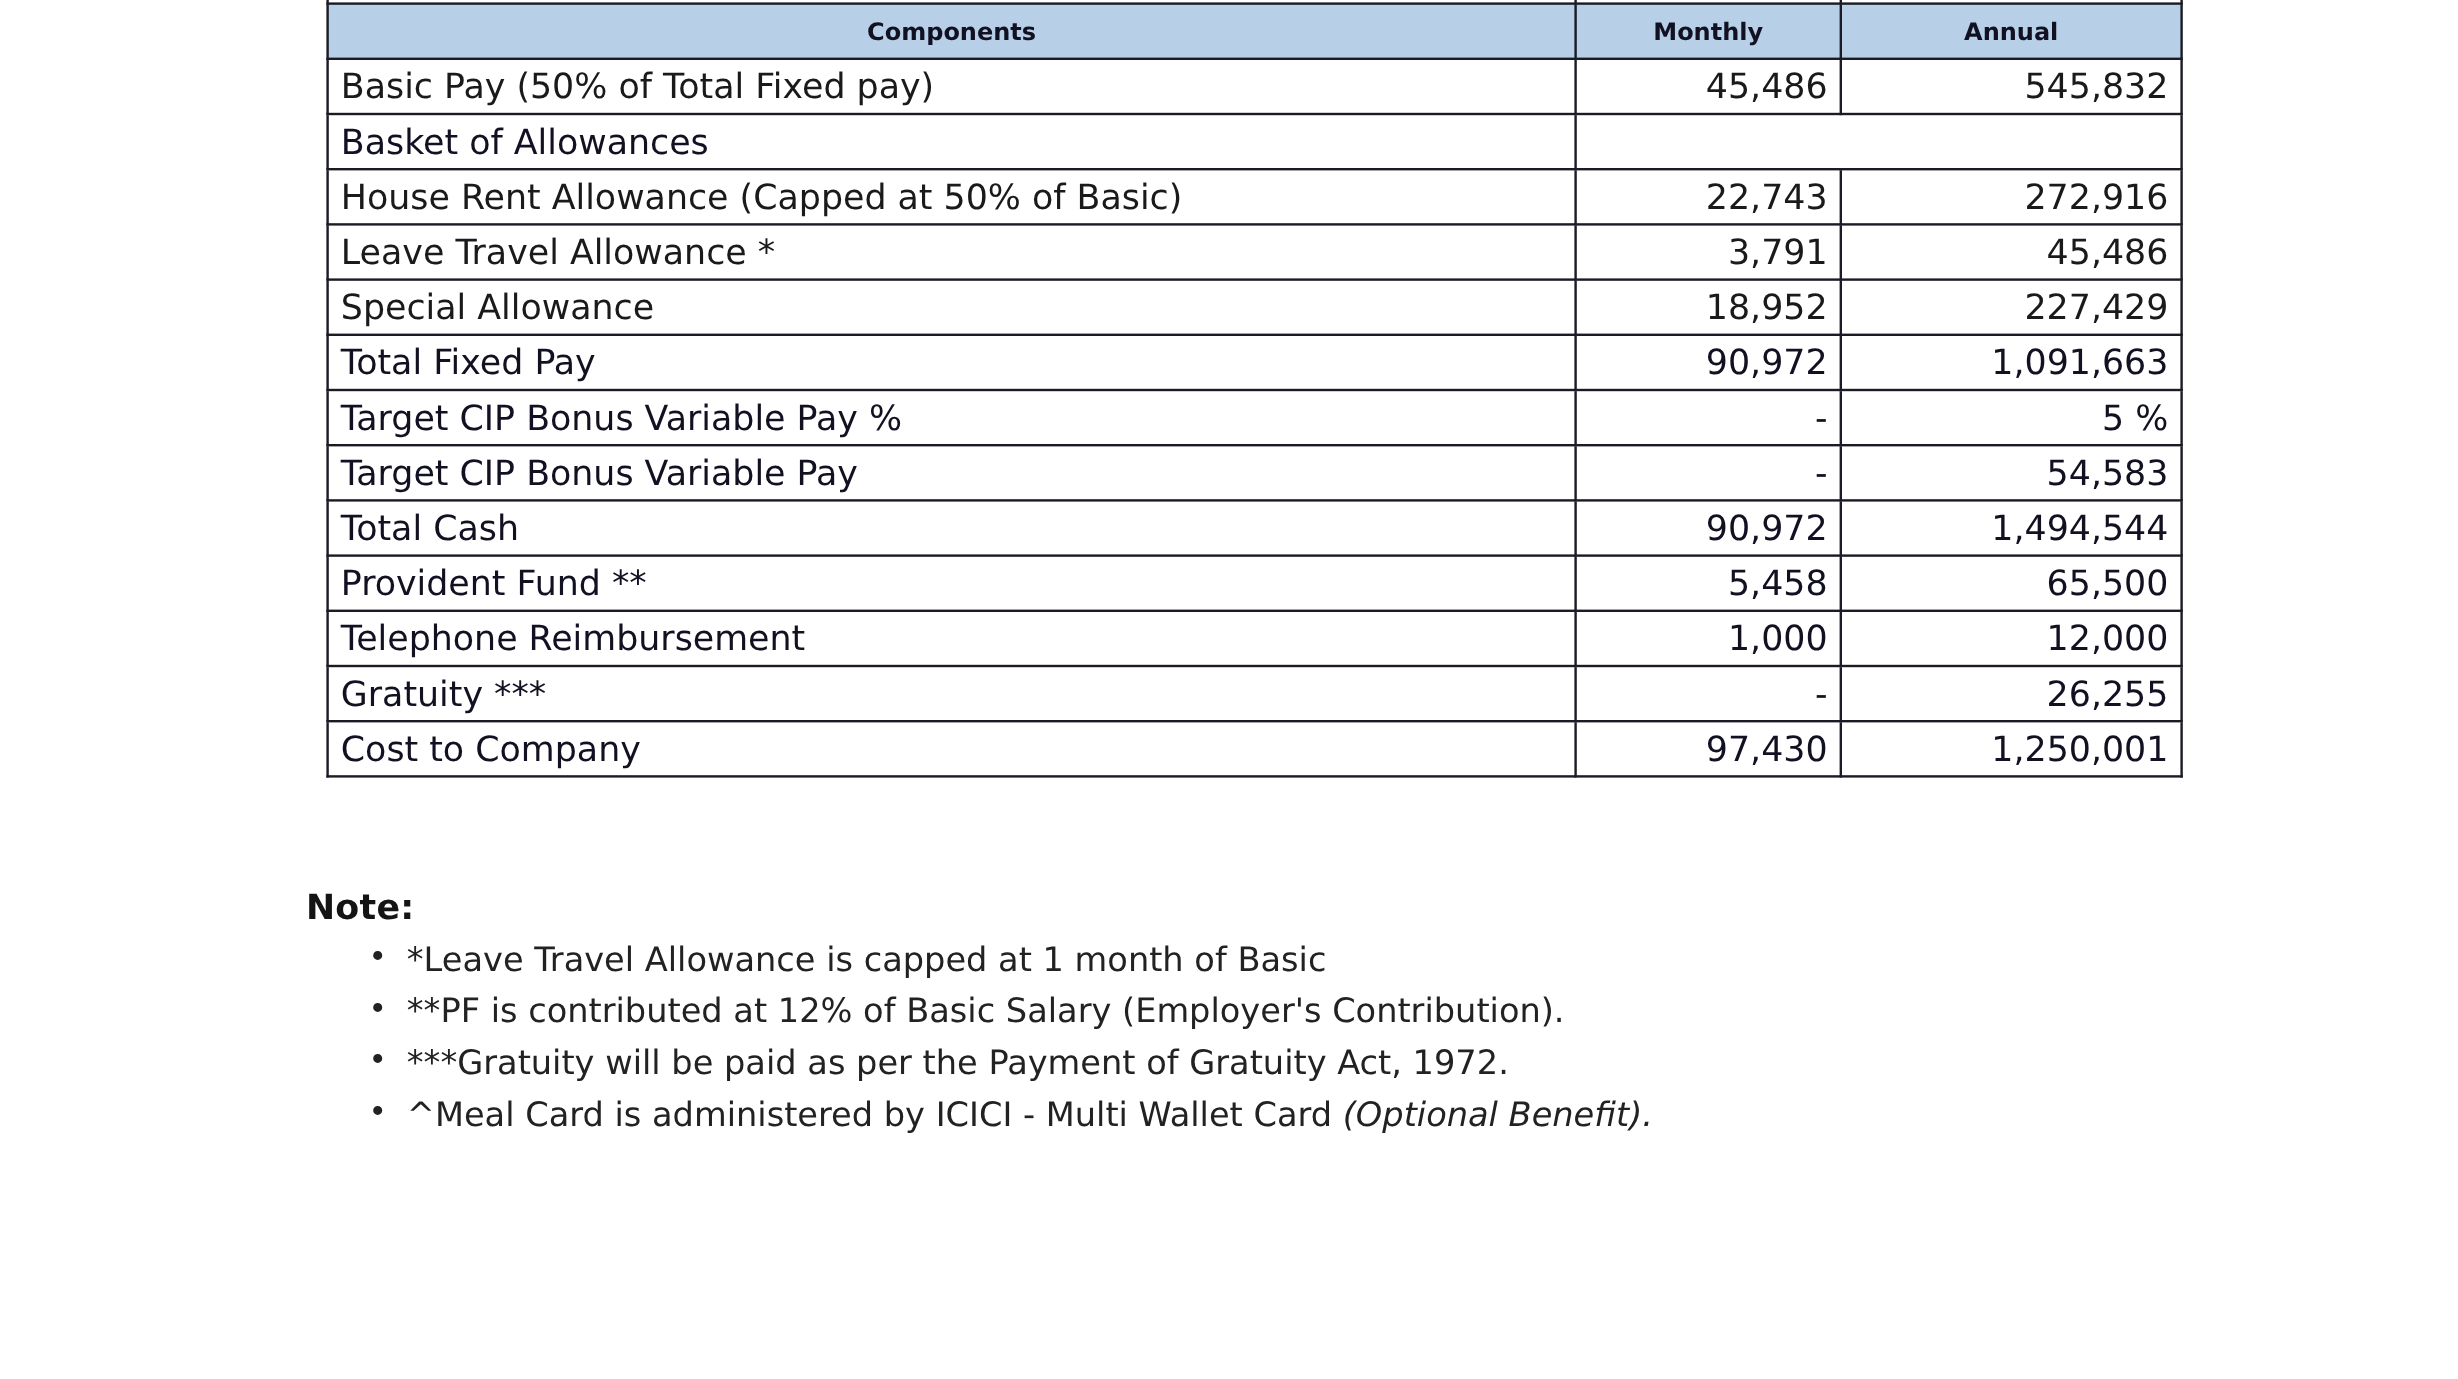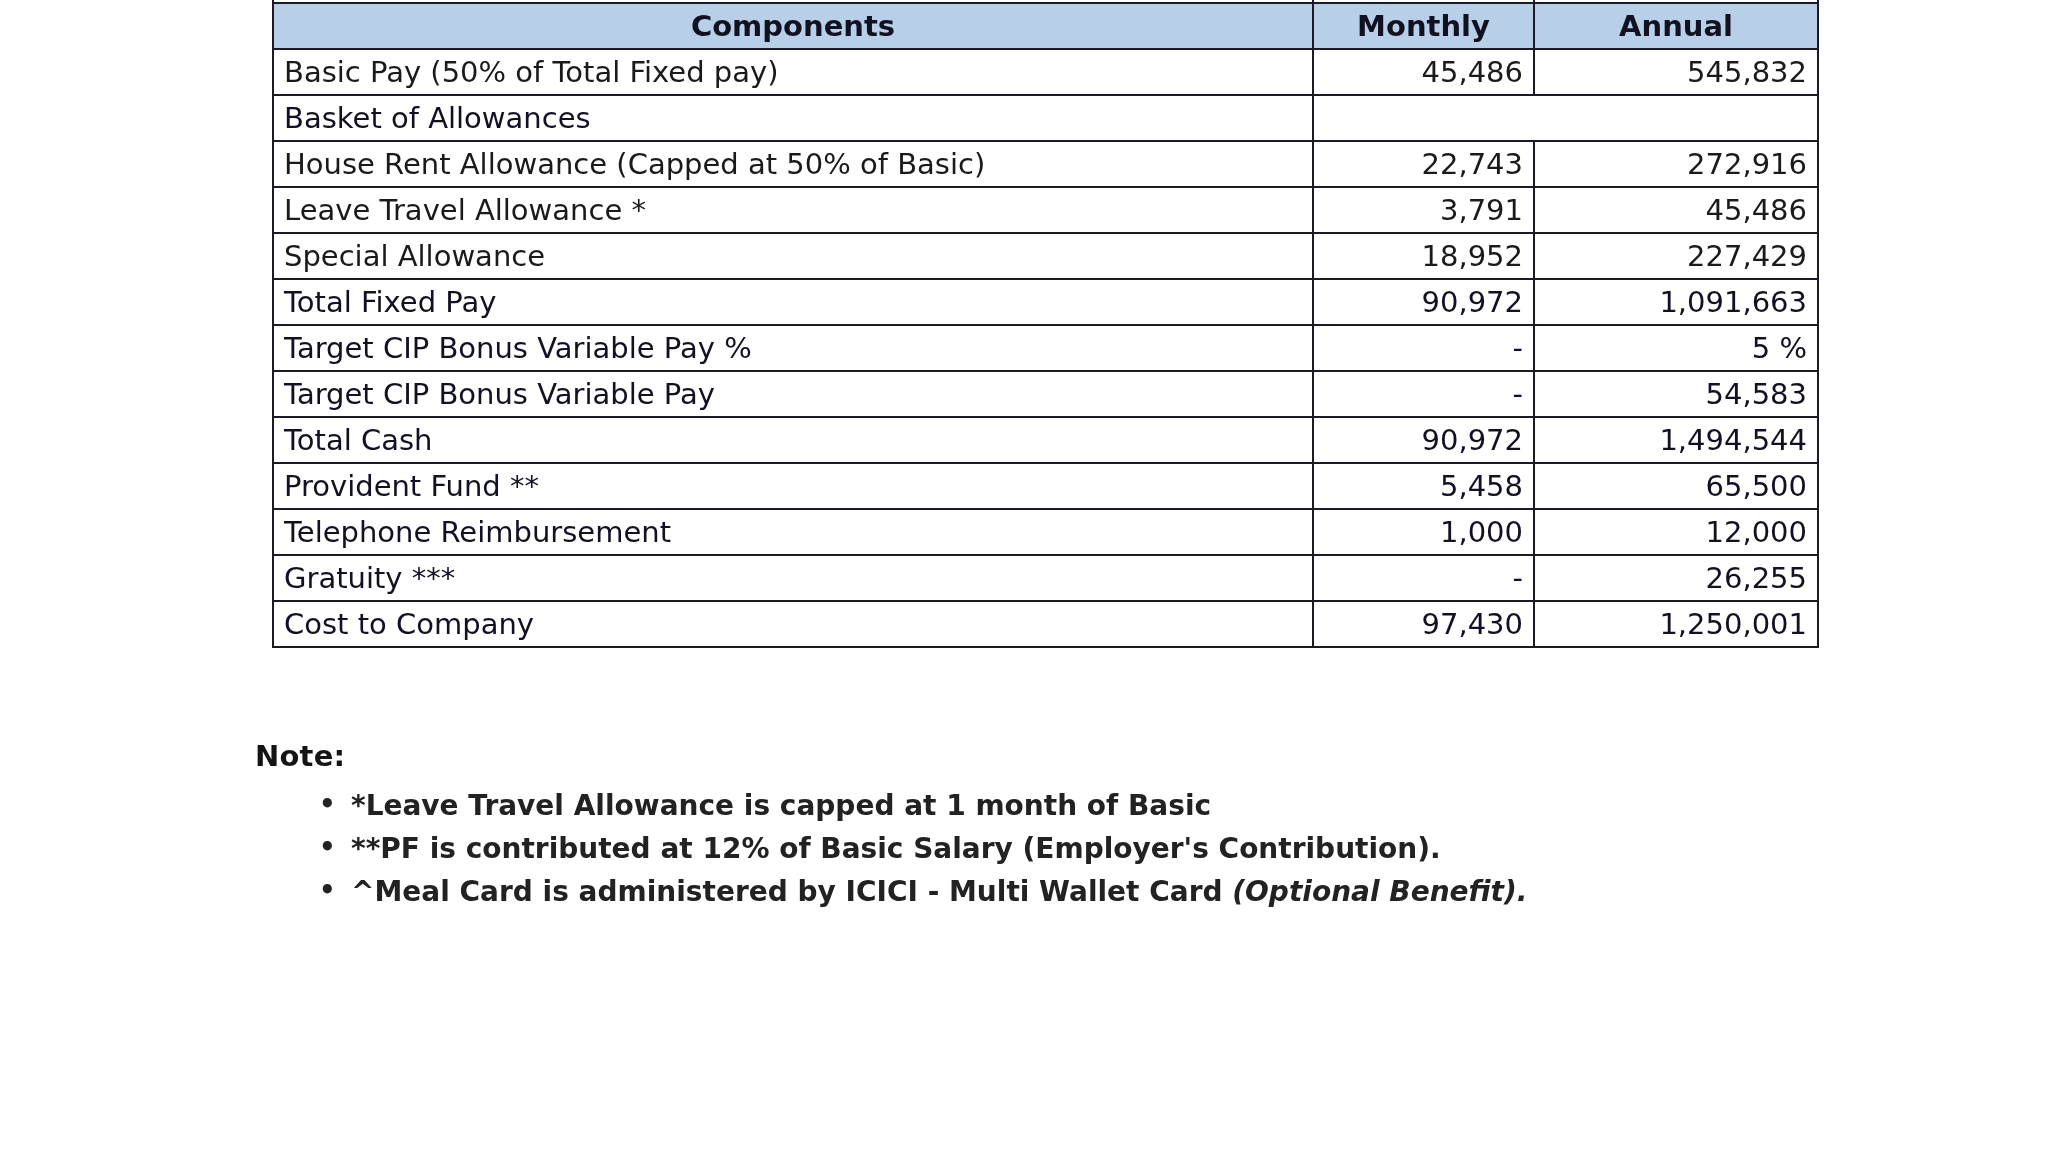--- a/index.html
+++ b/index.html
@@ -43,21 +43,21 @@
     vertical-align: middle;
     background: #ffffff;
     box-sizing: border-box;
   }
 
   
   tr.header-row td {
     background: #b7d0e8;
     font-weight: bold;
     text-align: center;
-    font-size: 29px;
+    font-size: 20px;
     color: #111122;
   }
 
   
   td.shaded { background: #b9d2ea; }
   td.bold   { font-weight: bold; color: #111122; }
   td.num    { text-align: right; }
   td.label  { text-align: left; }
   td.blank  { background: #ffffff; }
 
@@ -72,24 +72,23 @@
     width: 1600px;
   }
   #notes-title {
     font-size: 29px;
     font-weight: bold;
     color: #141414;
     margin: 0 0 6px 0;
     letter-spacing: 0.2px;
   }
   ul.note-list {
-    margin: 12px;
+    margin: 0;
     padding: 0 0 0 46px;
     list-style: none;
-    font-weight: bold;
   }
   ul.note-list li {
     position: relative;
     font-size: 28px;
     line-height: 41px;
     color: #222222;
     padding-left: 38px;
     margin-bottom: 2px;
     max-width: 1470px;
   }
@@ -190,15 +189,16 @@
         </tr>
       </tbody>
   </table>
 </div>
 
 <div id="notes">
   <div id="notes-title">Note:</div>
   <ul class="note-list" id="note-list">
       <li><span>*Leave Travel Allowance is capped at 1 month of Basic</span></li>
       <li><span>**PF is contributed at 12% of Basic Salary (Employer's Contribution).</span></li>
+      <li><span>***Gratuity will be paid as per the Payment of Gratuity Act, 1972.</span></li>
       <li><span>^Meal Card is administered by ICICI - Multi Wallet Card </span><span class="ital">(Optional Benefit).</span></li>
     </ul>
 </div>
 
 </body></html>

